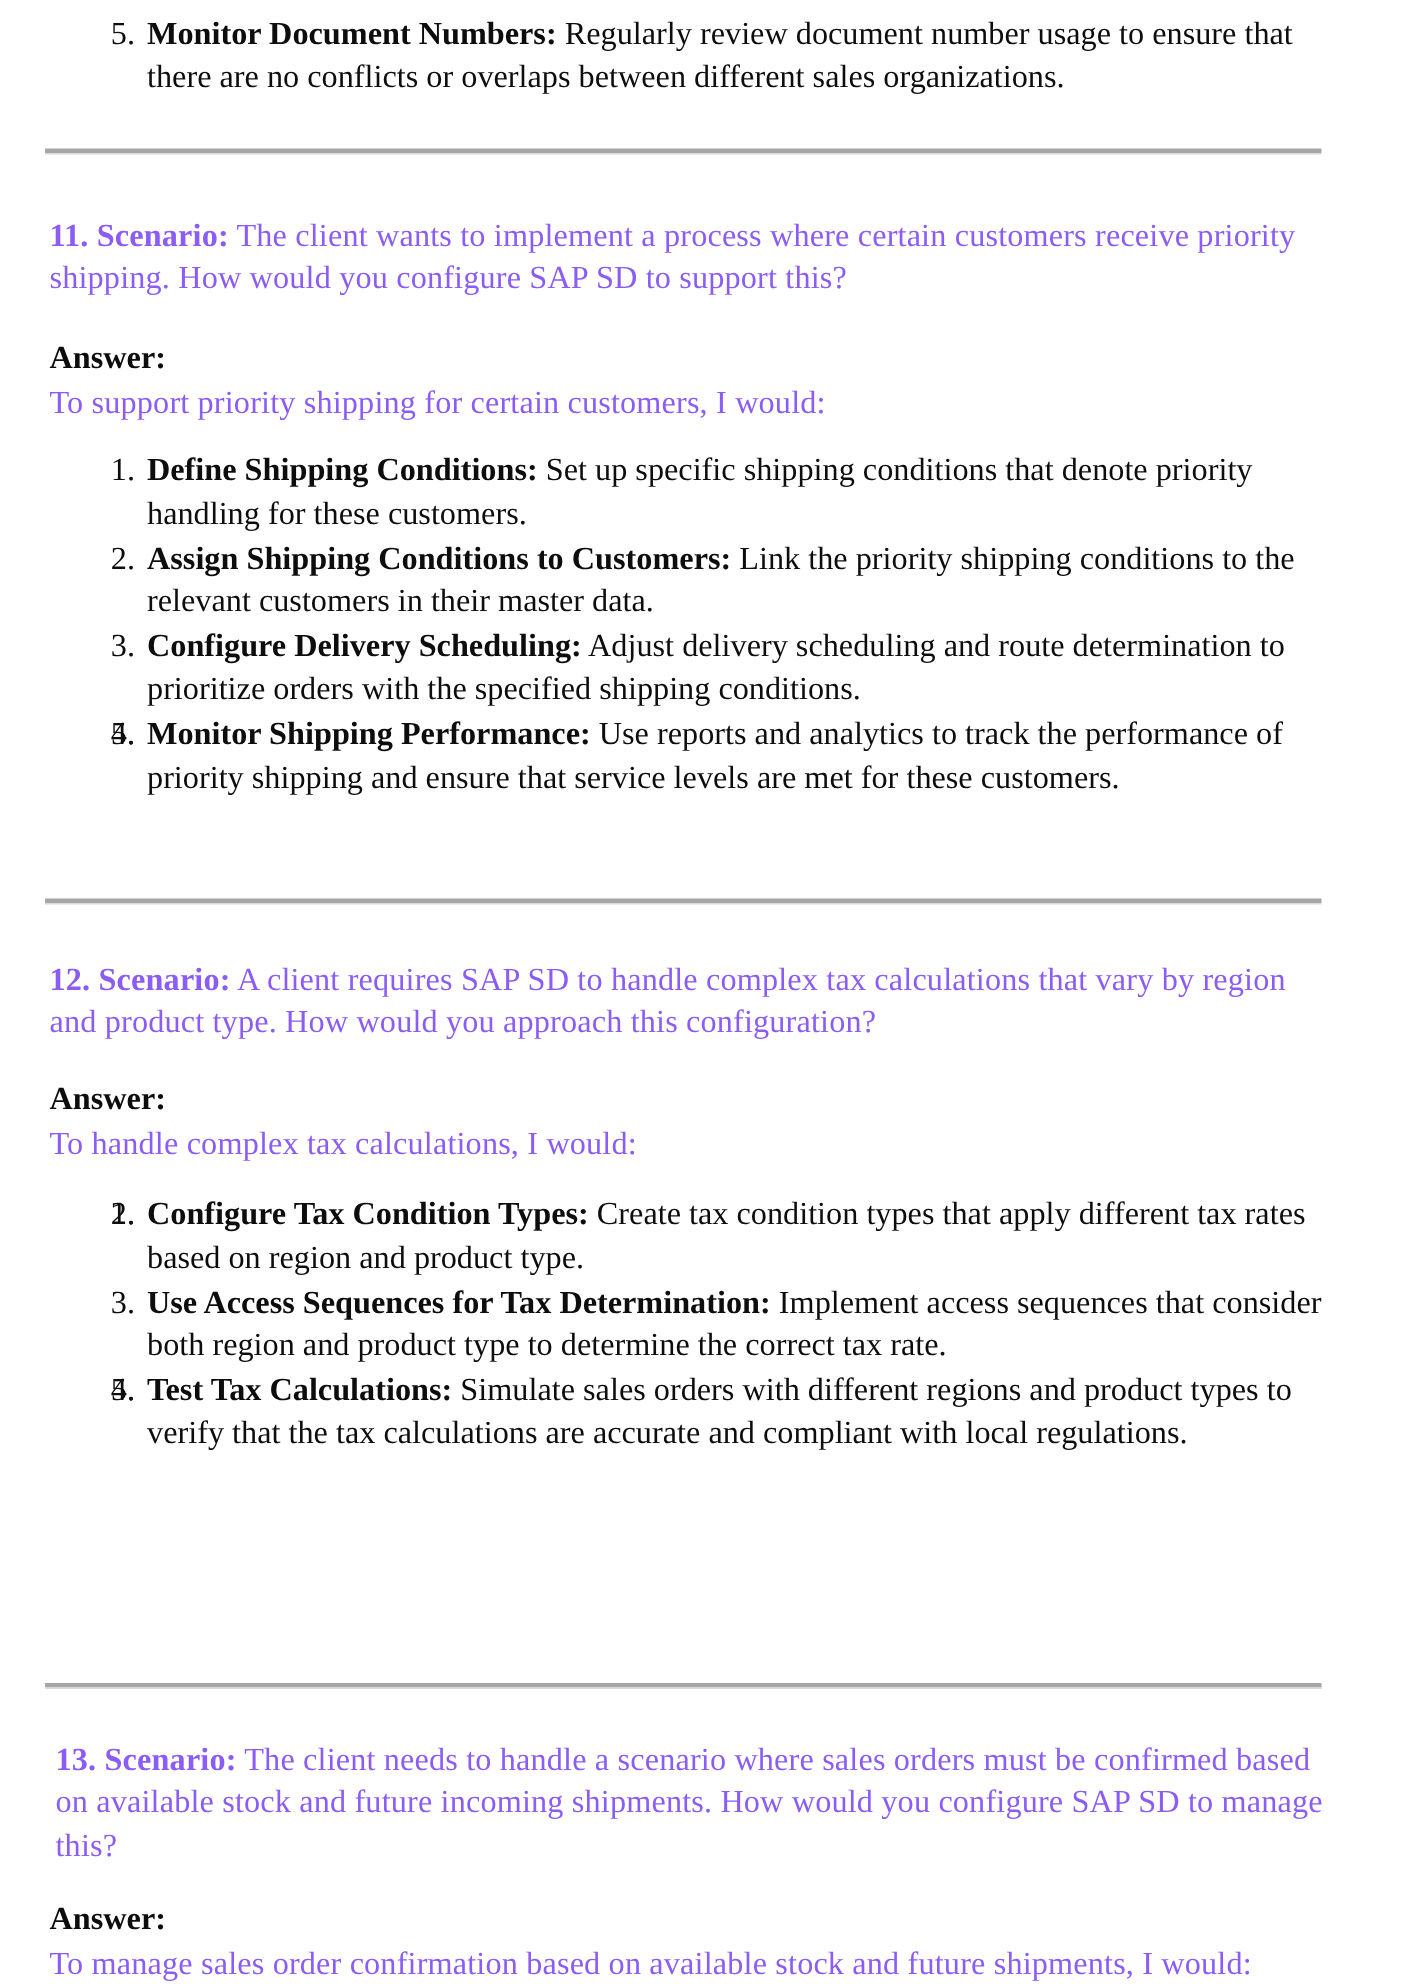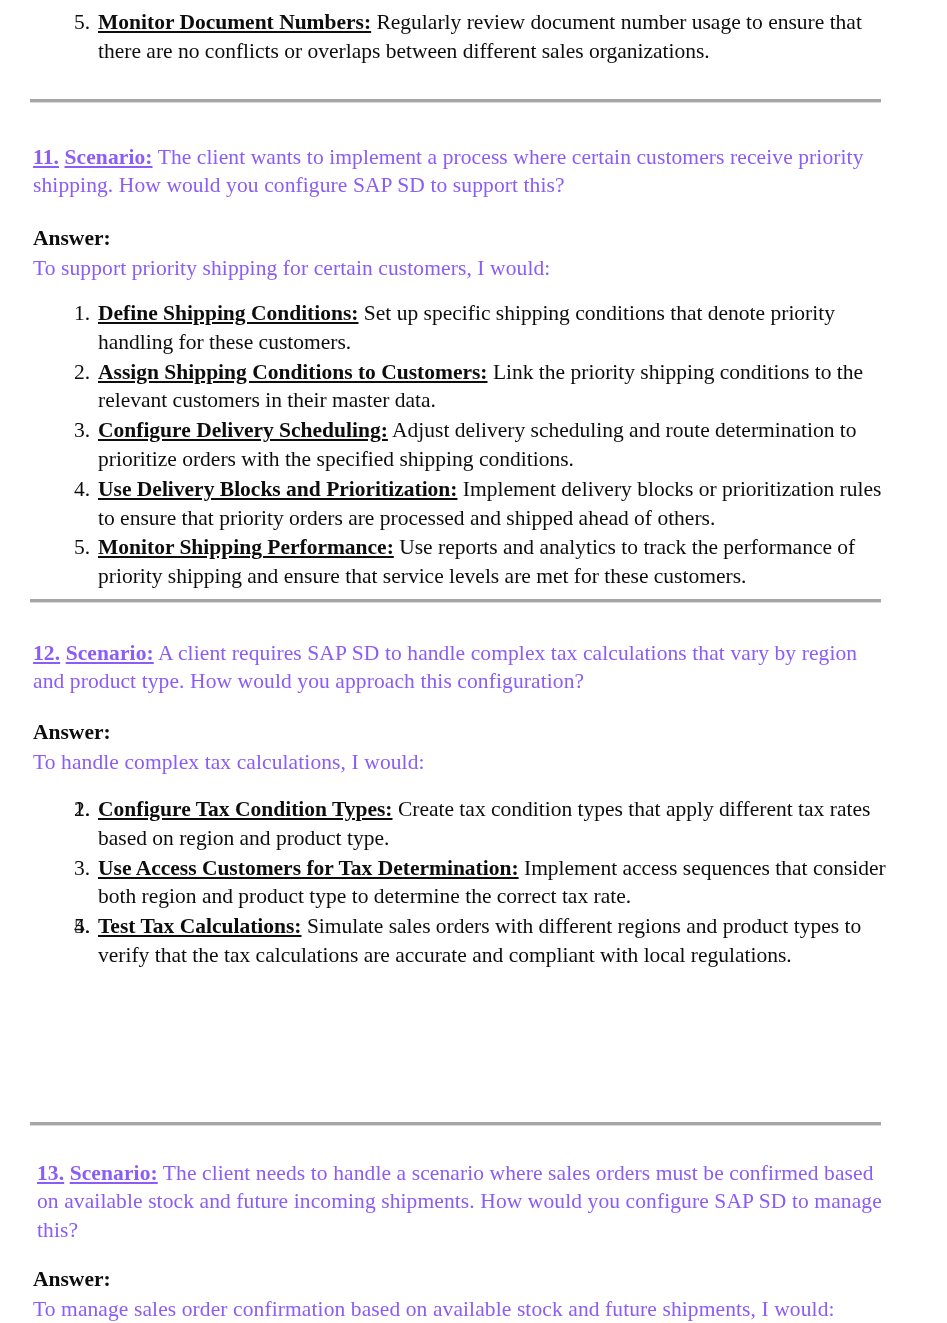--- a/index.html
+++ b/index.html
@@ -23,21 +23,21 @@
   }
 
   
   .para {
     margin: 0;
     font-size: 21.5px;
     line-height: 1.32;
     color: #8b5cf6;
     letter-spacing: 0.1px;
   }
-  .bold { font-weight: bold; text-decoration: underline; }
+  .bold { font-weight: bold; }
 
   
   .divider {
     height: 0;
     border: 0;
     border-top: 3px solid #a6a6a6;
     border-bottom: 1px solid #d9d9d9;
     margin: 0;
   }
 
@@ -125,21 +125,20 @@
       <li>
         <span class="marker">2.</span>
         <span class="li-body"><span class="bold">Assign Shipping Conditions to Customers:</span><span> Link the priority shipping conditions to the relevant customers in their master data.</span></span>
       </li>
       <li>
         <span class="marker">3.</span>
         <span class="li-body"><span class="bold">Configure Delivery Scheduling:</span><span> Adjust delivery scheduling and route determination to prioritize orders with the specified shipping conditions.</span></span>
       </li>
       <li>
         <span class="marker">4.</span>
-        <span class="li-body"><span class="bold">Use Delivery Blocks and Prioritization:</span><span> Implement delivery blocks or prioritization rules to ensure that priority orders are processed and shipped ahead of others.</span></span>
       </li>
       <li>
         <span class="marker">5.</span>
         <span class="li-body"><span class="bold">Monitor Shipping Performance:</span><span> Use reports and analytics to track the performance of priority shipping and ensure that service levels are met for these customers.</span></span>
       </li>
     </ol>
   </div>
 
   <hr class="divider abs" id="divider-2">
 
@@ -158,21 +157,21 @@
     <ol class="numlist">
       <li>
         <span class="marker">1.</span>
       </li>
       <li>
         <span class="marker">2.</span>
         <span class="li-body"><span class="bold">Configure Tax Condition Types:</span><span> Create tax condition types that apply different tax rates based on region and product type.</span></span>
       </li>
       <li>
         <span class="marker">3.</span>
-        <span class="li-body"><span class="bold">Use Access Customers for Tax Determination:</span><span> Implement access sequences that consider both region and product type to determine the correct tax rate.</span></span>
+        <span class="li-body"><span class="bold">Use Access Sequences for Tax Determination:</span><span> Implement access sequences that consider both region and product type to determine the correct tax rate.</span></span>
       </li>
       <li>
         <span class="marker">4.</span>
       </li>
       <li>
         <span class="marker">5.</span>
         <span class="li-body"><span class="bold">Test Tax Calculations:</span><span> Simulate sales orders with different regions and product types to verify that the tax calculations are accurate and compliant with local regulations.</span></span>
       </li>
     </ol>
   </div>

